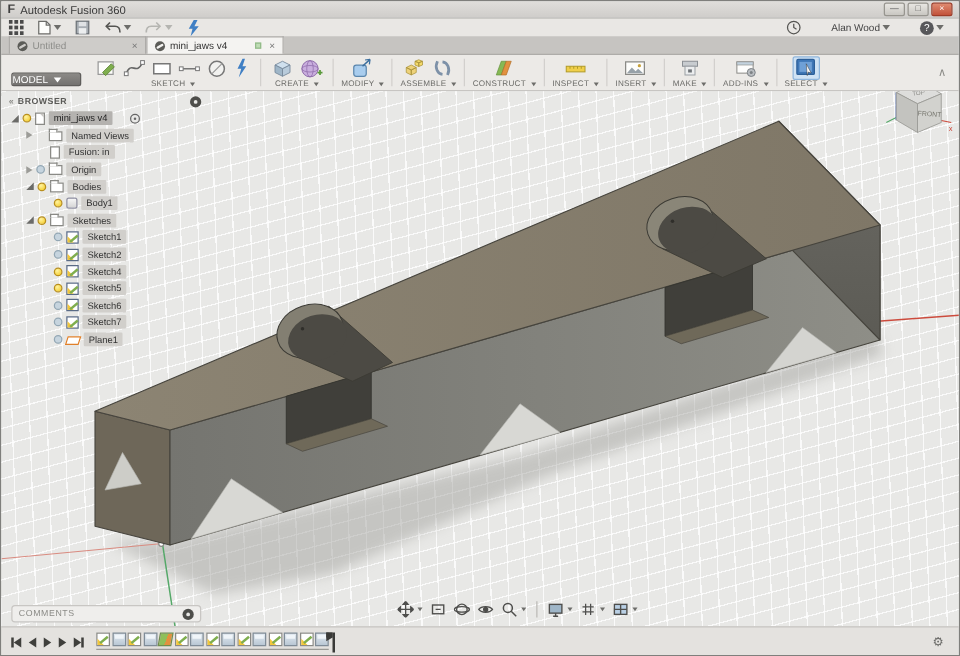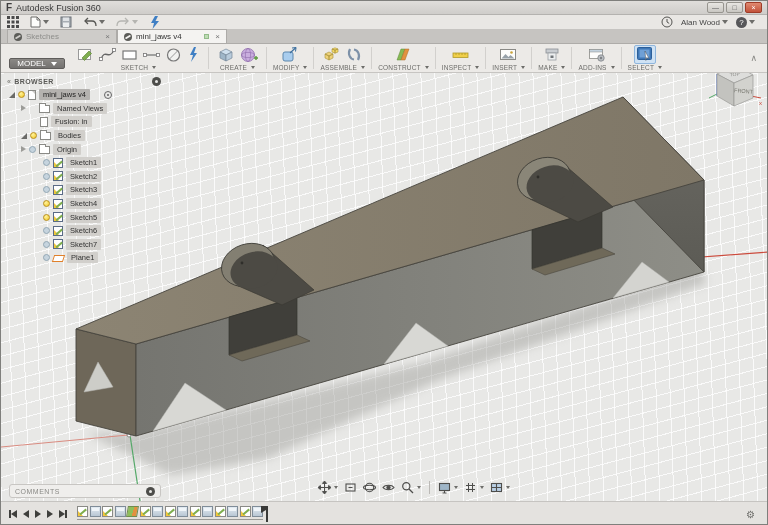--- a/index.html
+++ b/index.html
@@ -11,37 +11,37 @@
   .flogo{font-weight:bold;font-size:10px;color:#3f3f3f;line-height:12px;margin:0 4px 0 2px;}
   .apptitle{font-size:9px;color:#3a3a3a;}
   .winbtns{margin-left:auto;display:flex;gap:2px;padding-right:2px;}
   .wbtn{width:17px;height:11px;border:1px solid #97958f;border-radius:2px;background:linear-gradient(#e8e6e2,#c9c7c2);font-size:7px;color:#555;text-align:center;line-height:9px;}
   .wbtn.close{background:linear-gradient(#e08a70,#c2523a);color:#fff;border-color:#9e3c28;}
 
   
   .menubar{position:absolute;left:0;top:14px;width:100%;height:14px;background:#e9e7e4;display:flex;align-items:center;padding:0 6px;}
   .mico{display:flex;align-items:center;margin-right:11px;}
   .caret{width:0;height:0;border-left:3px solid transparent;border-right:3px solid transparent;border-top:4px solid #6d6d6a;margin-left:2px;}
-  .mright{margin-left:auto;display:flex;align-items:center;gap:8px;padding-right:6px;}
+  .mright{margin-left:auto;display:flex;align-items:center;gap:24px;padding-right:6px;}
   .user{font-size:8px;color:#444;display:flex;align-items:center;}
   .helpbtn{width:11px;height:11px;border-radius:50%;background:#57575a;color:#fff;font-size:8px;text-align:center;line-height:11px;}
 
   
   .tabbar{position:absolute;left:0;top:28px;width:100%;height:15px;background:#c6c4c1;border-bottom:1px solid #aeaca9;display:flex;align-items:flex-end;padding-left:6px;}
   .tab{height:14px;display:flex;align-items:center;padding:0 6px;font-size:8px;gap:4px;border:1px solid #adaba8;border-bottom:none;background:#ceccc9;color:#8e8e8b;min-width:110px;}
   .tab.active{background:#f4f3f1;color:#333;}
   .tablogo{width:8px;height:8px;border-radius:50%;background:#5c5c58;position:relative;flex:none;}
   .tablogo::after{content:"";position:absolute;left:1px;top:3px;width:6px;height:2px;background:#ceccc9;border-radius:2px;transform:rotate(-30deg);}
   .tab.active .tablogo::after{background:#f4f3f1;}
   .tabclose{font-size:8px;color:#777;margin-left:auto;}
   .saveflag{width:5px;height:5px;background:#bedcb4;border:1px solid #93bb8a;}
 
   
   .ribbon{position:absolute;left:0;top:43px;width:100%;height:29px;background:#eceae7;border-bottom:1px solid #c7c5c2;display:flex;align-items:stretch;}
-  .modelbtn{width:56px;margin:14px 6px 3px 8px;background:linear-gradient(#8b8986,#747270);border:1px solid #5f5d5b;color:#fff;font-size:8px;display:flex;align-items:center;justify-content:center;gap:3px;border-radius:2px;}
+  .modelbtn{width:56px;margin:14px 6px 3px 8px;background:linear-gradient(#8b8986,#747270);border:1px solid #5f5d5b;color:#fff;font-size:8px;display:flex;align-items:center;gap:3px;border-radius:2px;}
   .modelbtn .caret{border-top-color:#fff;}
   .rgroup{display:flex;flex-direction:column;align-items:center;padding:0 4px;}
   .ricons{display:flex;align-items:center;height:20px;gap:1px;}
   .rbtn{padding:0 1px;border-radius:2px;}
   .rbtn.sel{background:#cfe2f4;border:1px solid #8fb6dd;}
   .rlabel{font-size:6.5px;color:#6b6b68;display:flex;align-items:center;gap:2px;letter-spacing:.2px;}
   .rlabel .caret{border-top-width:3px;border-left-width:2.5px;border-right-width:2.5px;}
   .rsep{width:1px;background:#d2d0cd;margin:3px 2px;}
   .collapse{margin-left:auto;align-self:center;font-size:9px;color:#8a8a86;padding-right:10px;}
 
@@ -195,21 +195,21 @@
       <span class="mico" style="margin:0">
           <span class="helpbtn">?</span>
           <span class="caret"></span>
         </span>
     </div>
   </div>
 
   <div class="tabbar">
     <div class="tab">
       <span class="tablogo"></span>
-      <span>Sketches</span>
+      <span>Untitled</span>
       <span class="tabclose">×</span>
     </div>
     <div class="tab active">
       <span class="tablogo"></span>
       <span>mini_jaws v4</span>
       <span class="saveflag" style="margin-left:auto"></span>
       <span class="tabclose" style="margin-left:2px">×</span>
     </div>
   </div>
 
@@ -530,48 +530,54 @@
             <span class="bicon folder"></span>
             <span class="chip">Named Views</span>
           </div>
           <div class="brow ind1">
             <span class="exp none"></span>
             <span class="bulb none"></span>
             <span class="bicon doc"></span>
             <span class="chip">Fusion: in</span>
           </div>
           <div class="brow ind1">
+            <span class="exp closed"></span>
+            <span class="bulb off"></span>
+            <span class="bicon folder"></span>
+            <span class="chip">Origin</span>
+          </div>
+          <div class="brow ind1">
             <span class="exp open"></span>
             <span class="bulb on"></span>
             <span class="bicon folder"></span>
             <span class="chip">Bodies</span>
           </div>
+          <div class="brow ind2">
+            <span class="exp none"></span>
+            <span class="bulb on"></span>
+            <span class="bicon body"></span>
+            <span class="chip">Body1</span>
+          </div>
           <div class="brow ind1">
-            <span class="exp closed"></span>
-            <span class="bulb off"></span>
+            <span class="exp open"></span>
+            <span class="bulb on"></span>
             <span class="bicon folder"></span>
-            <span class="chip">Origin</span>
+            <span class="chip">Sketches</span>
           </div>
           <div class="brow ind2">
             <span class="exp none"></span>
             <span class="bulb off"></span>
             <span class="bicon sketch"></span>
             <span class="chip">Sketch1</span>
           </div>
           <div class="brow ind2">
             <span class="exp none"></span>
             <span class="bulb off"></span>
             <span class="bicon sketch"></span>
             <span class="chip">Sketch2</span>
-          </div>
-          <div class="brow ind2">
-            <span class="exp none"></span>
-            <span class="bulb off"></span>
-            <span class="bicon sketch"></span>
-            <span class="chip">Sketch3</span>
           </div>
           <div class="brow ind2">
             <span class="exp none"></span>
             <span class="bulb on"></span>
             <span class="bicon sketch"></span>
             <span class="chip">Sketch4</span>
           </div>
           <div class="brow ind2">
             <span class="exp none"></span>
             <span class="bulb on"></span>

